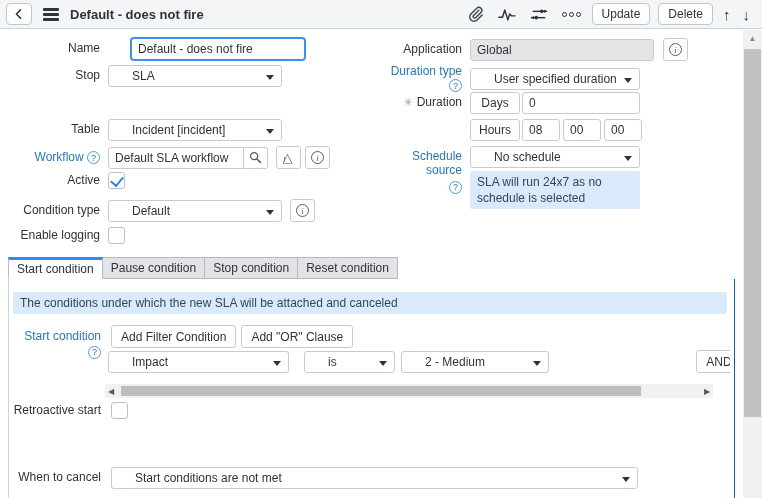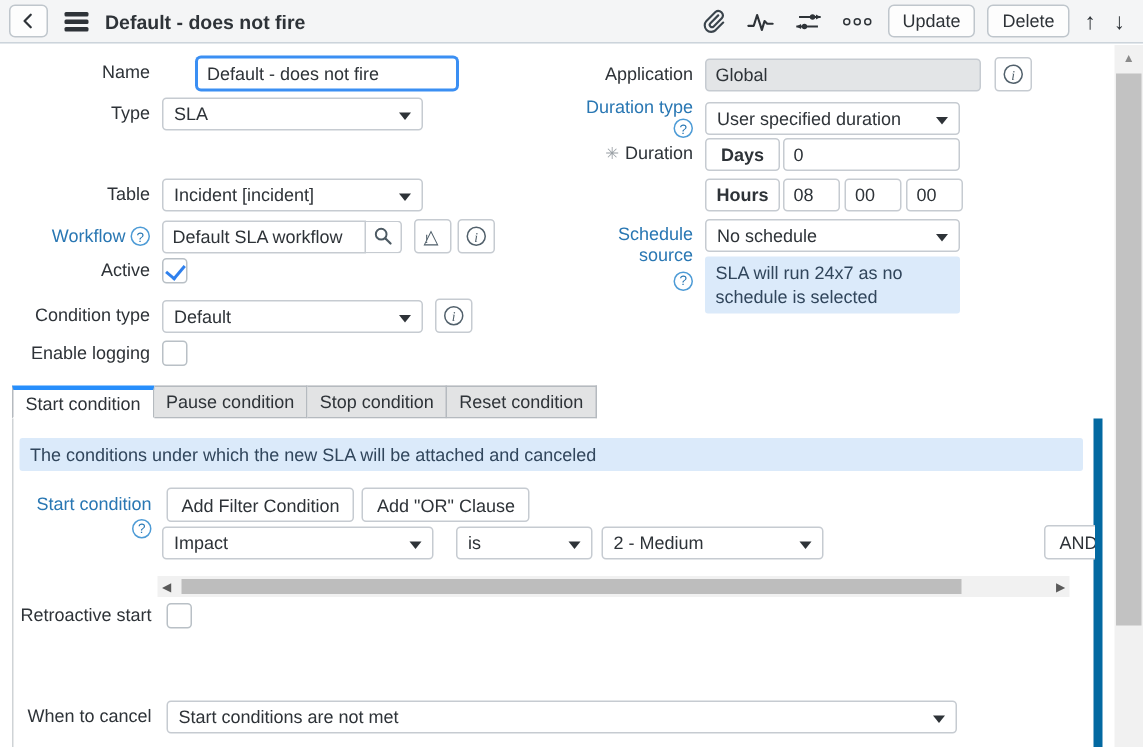--- a/index.html
+++ b/index.html
@@ -30,24 +30,24 @@
 
   
   .row { position:absolute; display:flex; align-items:center; }
   .lbl { width:100px; flex:none; text-align:right; margin-right:8px; font-size:12px; color:#2e3338; line-height:1.15; }
   .lbl.blue { color:#2977b3; }
   .inp, .sel, .cell { height:22px; border:1px solid #c6cbd1; border-radius:3px; background:#fff;
                       font-size:12px; color:#2e3338; font-family:inherit; }
   .inp { padding:0 6px; }
   .inp.focus { border:1px solid #3b8ff3; box-shadow:0 0 0 1px #3b8ff3; }
   .inp.readonly { background:#e3e5e7; }
-  .sel { position:relative; display:flex; align-items:center; padding:0 20px 0 7px; cursor:pointer; }
+  .sel { position:relative; display:flex; align-items:center; padding:0 20px 0 23px; cursor:pointer; }
   .sel::after { content:""; position:absolute; right:7px; top:9px; width:0; height:0;
                 border-left:4px solid transparent; border-right:4px solid transparent; border-top:5px solid #2e3338; }
-  .cell { display:flex; align-items:center; justify-content:center;font-weight:bold; }
+  .cell { display:flex; align-items:center; justify-content:center; }
   .cb { width:17px; height:17px; border:1px solid #b9c0c6; border-radius:3px; background:#fff; position:relative; cursor:pointer; flex:none; }
   .cb.checked::after { content:""; position:absolute; left:4px; top:1px; width:6px; height:10px;
                        border-right:2.2px solid #2f80ed; border-bottom:2.2px solid #2f80ed; transform:rotate(40deg); }
   .icon-btn { width:25px; height:23px; border:1px solid #c6cbd1; border-radius:3px; background:#fff;
               display:flex; align-items:center; justify-content:center; cursor:pointer; flex:none; }
   .q-circ { display:inline-flex; width:13px; height:13px; border:1px solid #4d9bd6; border-radius:50%;
             color:#2977b3; font-size:9px; align-items:center; justify-content:center; flex:none; }
   .i-circ { display:inline-flex; width:13px; height:13px; border:1px solid #51606b; border-radius:50%;
             color:#51606b; font-size:9px; font-style:italic; align-items:center; justify-content:center;
             font-family:"Liberation Serif", serif; }
@@ -58,21 +58,21 @@
 
   
   .tabs { position:absolute; top:257px; left:8px; display:flex; }
   .tab { height:22px; padding:0 8px; display:flex; align-items:center; font-size:12px; color:#2e3338;
          background:#e2e3e4; border:1px solid #b5babf; border-left:none; cursor:pointer; }
   .tab:first-child { border-left:1px solid #b5babf; }
   .tab.active { background:#fff; border-top:3px solid #278efc; border-bottom:1px solid #fff; }
 
   
   .section { position:absolute; top:279px; left:8px; width:727px; height:219px;
-             border-left:1px solid #cfd3d6; border-right:6px solid #0369a1; background:#fff; }
+             border-left:1px solid #cfd3d6; border-right:1px solid #0369a1; background:#fff; }
   .btn { height:23px; padding:0 9px; font-size:12px; color:#2e3338; background:#fff;
          border:1px solid #c6cbd1; border-radius:3px; font-family:inherit; cursor:pointer; }
   .hscroll { position:absolute; left:96px; top:105px; width:608px; height:14px; background:#f1f1f1;
              display:flex; align-items:center; }
   .harrow { width:12px; text-align:center; font-size:8px; color:#5a5a5a; cursor:pointer; flex:none; }
   .hthumb { height:10px; background:#bdbdbd; width:520px; margin-left:4px; cursor:pointer; }
   .and-clip { position:absolute; left:687px; top:71px; width:34px; height:24px; overflow:hidden; }
 </style>
 </head>
 <body>
@@ -124,21 +124,21 @@
     <span class="arrow-glyph">↑</span>
     <span class="arrow-glyph">↓</span>
   </div>
 
   <div class="row" style="top:38px; left:0;gap:23px;">
     <span class="lbl">Name</span>
     <input class="inp focus" style="width: 174px;" value="Default - does not fire">
   </div>
 
   <div class="row" style="top:65px; left:0;">
-    <span class="lbl">Type</span>
+    <span class="lbl">Stop</span>
     <div class="sel" style="width:174px;">
       <span>SLA</span>
     </div>
   </div>
 
 
   <div class="row" style="top:119px; left:0;">
     <span class="lbl">Table</span>
     <div class="sel" style="width:174px;">
       <span>Incident [incident]</span>

